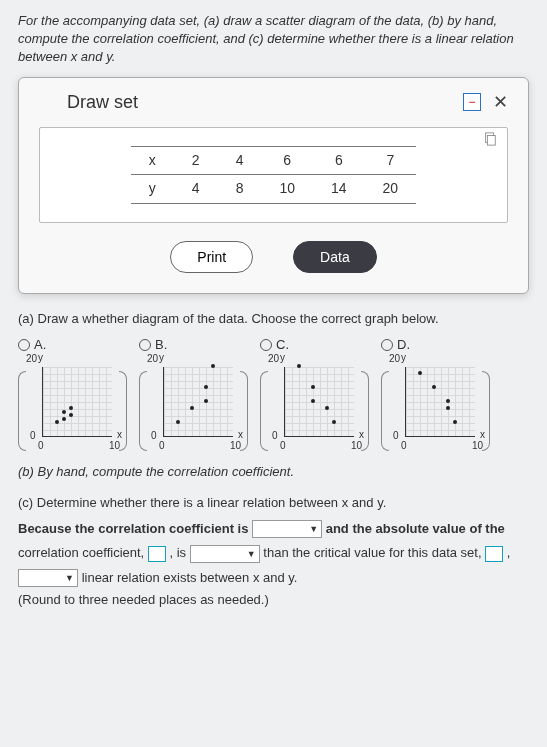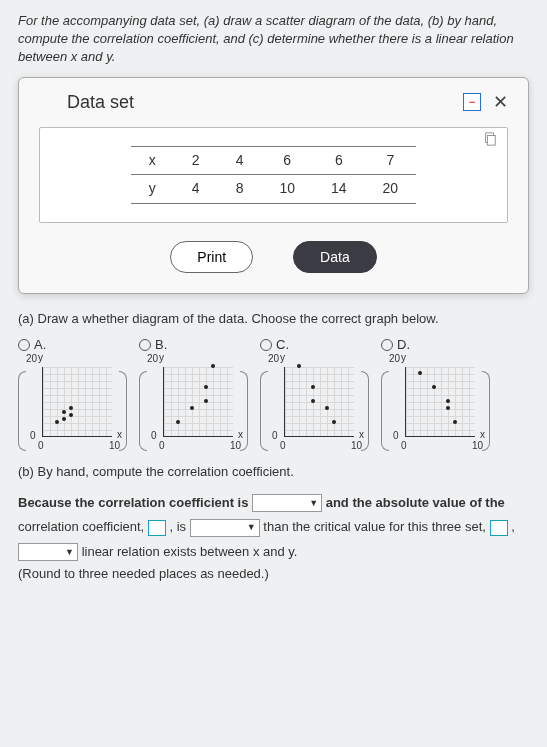--- a/index.html
+++ b/index.html
@@ -48,21 +48,21 @@
 </style>
 </head>
 <body>
 
 <div class="container">
 
   <div class="instructions">For the accompanying data set, (a) draw a scatter diagram of the data, (b) by hand, compute the correlation coefficient, and (c) determine whether there is a linear relation between x and y.</div>
 
   <div class="modal">
     <div class="modal-header">
-      <div class="modal-title">Data set</div>
+      <div class="modal-title">Draw set</div>
       <div class="modal-controls">
         <div class="square-btn">
           <span>−</span>
         </div>
         <div class="close-x">
           <span>✕</span>
         </div>
       </div>
     </div>
 
@@ -199,39 +199,40 @@
               <div class="axis-y">y</div>
               <div class="axis-x">x</div>
             </div>
             <div class="brace brace-r"></div>
           </div>
         </div>
       </div>
   </div>
 
   <div class="section">
-    <div style="margin-bottom:5px;">(b) By hand, compute the correlation coefficient.</div>
+    <div style="margin-bottom:5px;font-style:italic;">(b) By hand, compute the correlation coefficient.</div>
   </div>
 
   <div class="section">
+    <div style="margin-bottom:8px;">(c) Determine whether there is a linear relation between x and y.</div>
     <div style="margin-bottom:6px;font-weight:bold;">
       <span>Because the correlation coefficient is </span>
       <span class="select-box" style="width:70px;">
           <span class="select-arrow">▼</span>
         </span>
       <span> and the absolute value of the</span>
     </div>
     <div style="margin-bottom:6px;">
       <span>correlation coefficient, </span>
       <span class="input-box input-box-sm"></span>
       <span>, is </span>
       <span class="select-box" style="width:70px;">
           <span class="select-arrow">▼</span>
         </span>
-      <span> than the critical value for this three set, </span>
+      <span> than the critical value for this data set, </span>
       <span class="input-box input-box-sm"></span>
       <span>,</span>
     </div>
     <div style="margin-bottom:4px;">
       <span class="select-box" style="width:60px;">
           <span class="select-arrow">▼</span>
         </span>
       <span> linear relation exists between x and y.</span>
     </div>
     <div>(Round to three needed places as needed.)</div>

